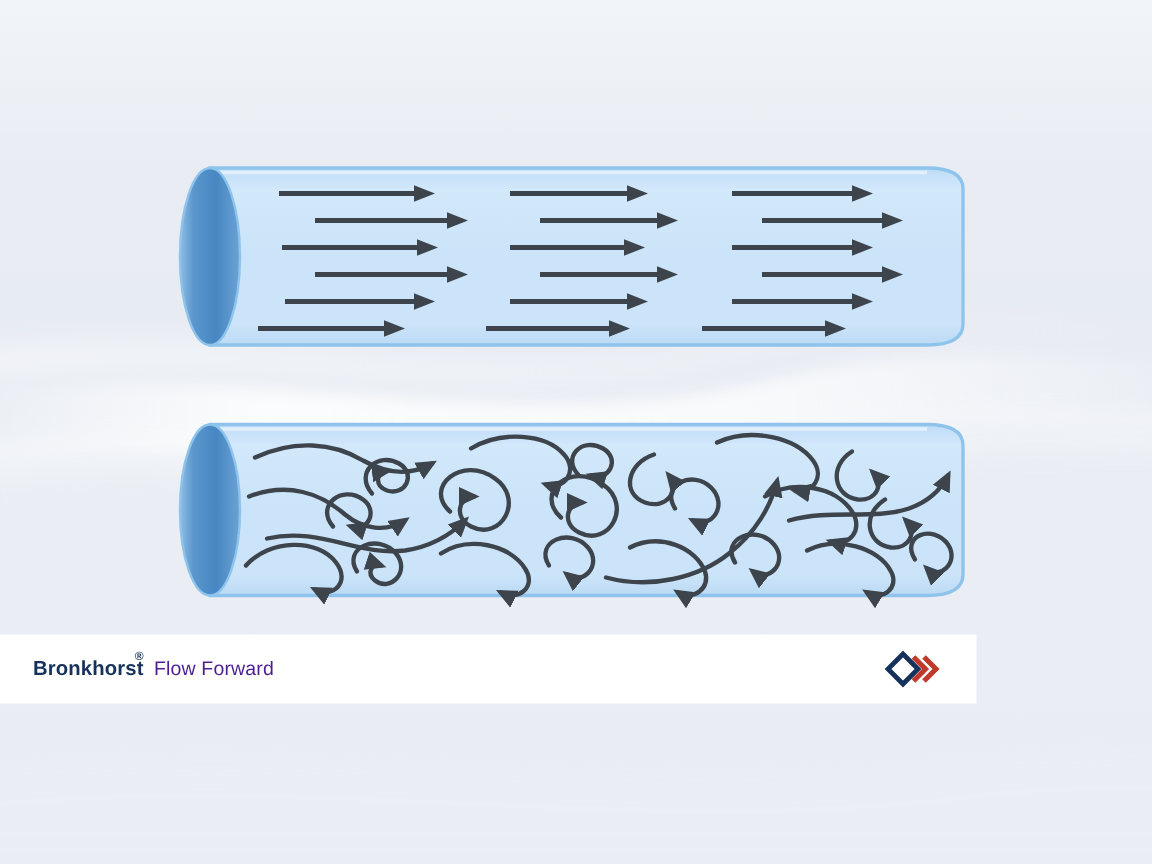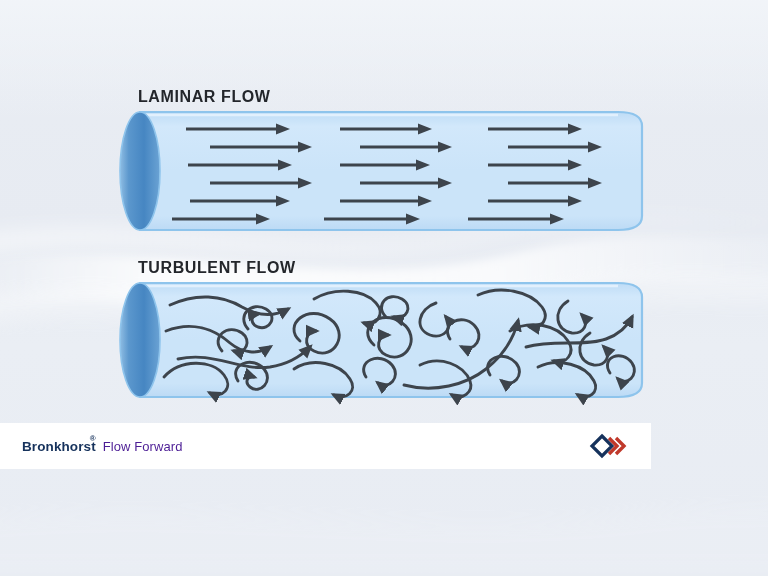--- a/index.html
+++ b/index.html
@@ -132,21 +132,20 @@
     <path d="M -40 300 C 160 268, 340 330, 540 290 C 660 266, 730 282, 812 274
              L 812 300 C 730 308, 660 292, 540 316 C 340 356, 160 296, -40 326 Z" fill="#ffffff" opacity="0.30" filter="url(#softBlur2)"></path>
 
     <path d="M -40 520 C 200 492, 420 540, 640 512 C 710 503, 760 508, 812 504
              L 812 576 L -40 576 Z" fill="#ffffff" opacity="0.10" filter="url(#softBlur2)"></path>
   </svg>
 </div>
 
 <div id="stage">
 
-  <div class="flow-label" id="laminar-label">LAMINAR FLOW</div>
 
   <div class="pipe-wrap" id="laminar-pipe-wrap">
     <svg class="pipe-svg" viewBox="0 0 532 122" preserveAspectRatio="none">
       <defs>
         <linearGradient id="pipeBody" x1="0" y1="0" x2="0" y2="1">
           <stop offset="0%" stop-color="#bedcf6"></stop>
           <stop offset="12%" stop-color="#d2e8fb"></stop>
           <stop offset="50%" stop-color="#cbe4f9"></stop>
           <stop offset="88%" stop-color="#cbe4f9"></stop>
           <stop offset="100%" stop-color="#bcdaf5"></stop>
@@ -244,21 +243,20 @@
             </g>
           <g>
               <line x1="350" y1="109" x2="434" y2="109"></line>
               <path d="M 432 103.5 L 446 109 L 432 114.5 Z" fill="#3d444c" stroke="none"></path>
             </g>
         </g>
       </g>
     </svg>
   </div>
 
-  <div class="flow-label" id="turbulent-label">TURBULENT FLOW</div>
 
   <div class="pipe-wrap" id="turbulent-pipe-wrap">
     <svg class="pipe-svg" viewBox="0 0 532 118" preserveAspectRatio="none">
       <defs>
         <linearGradient id="pipeBody2" x1="0" y1="0" x2="0" y2="1">
           <stop offset="0%" stop-color="#bedcf6"></stop>
           <stop offset="12%" stop-color="#d2e8fb"></stop>
           <stop offset="50%" stop-color="#cbe4f9"></stop>
           <stop offset="88%" stop-color="#cbe4f9"></stop>
           <stop offset="100%" stop-color="#bcdaf5"></stop>

